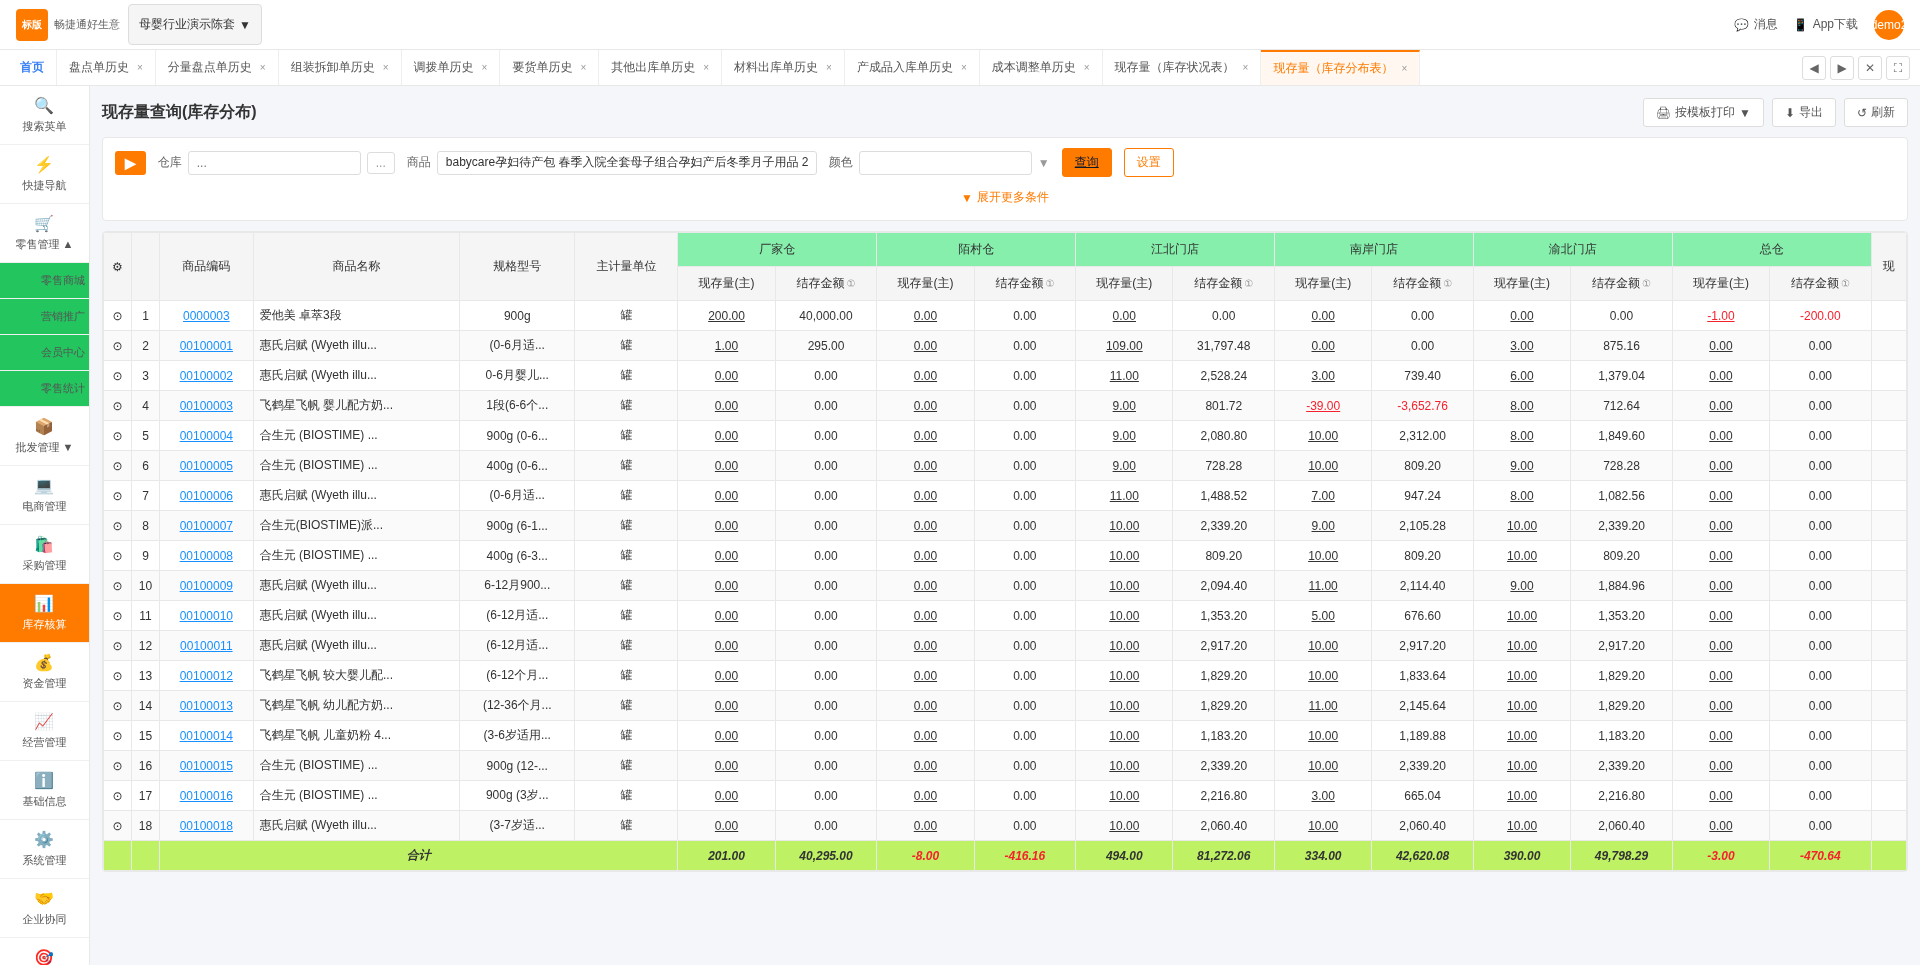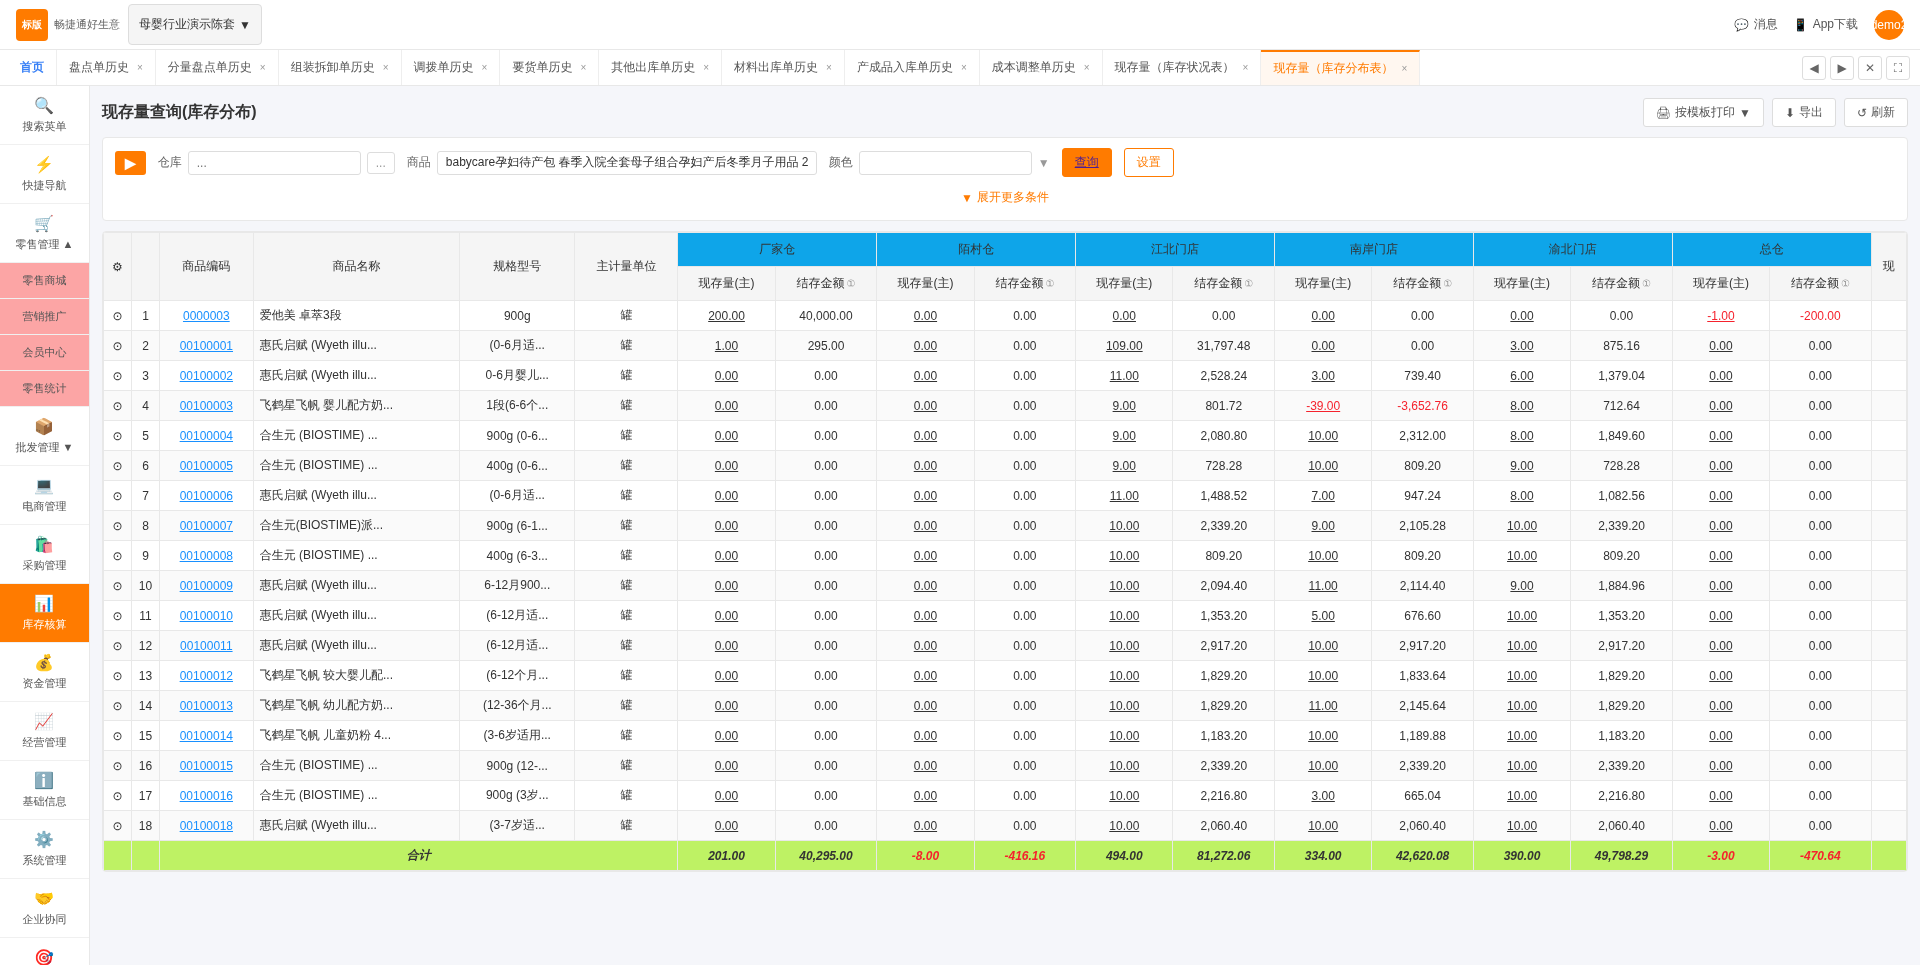--- a/index.html
+++ b/index.html
@@ -61,41 +61,41 @@
     }
     .sidebar-item {
       display: flex; flex-direction: column; align-items: center;
       padding: 10px 4px;
       cursor: pointer; color: #555; font-size: 11px;
       border-bottom: 1px solid #f0f0f0;
       text-align: center;
     }
     .sidebar-item.active { background: #ff7b00; color: #fff; }
     .sidebar-icon { font-size: 16px; margin-bottom: 4px; }
-    .sidebar-sub { background: #fca5a5; }
+    .sidebar-sub { background: #22c55e; align-items: flex-end; }
 
     
     .main-content {
       margin-top: 86px;
       margin-left: 90px;
       padding: 12px;
       height: calc(100vh - 86px);
       overflow: auto;
       background: #f5f6fa;
     }
 
     
     .page-header {
       display: flex; align-items: center; justify-content: space-between;
       margin-bottom: 10px;
     }
     .page-title { font-size: 16px; font-weight: bold; color: #333; }
     .header-actions { display: flex; align-items: center; gap: 8px; }
     .btn { padding: 5px 12px; border-radius: 3px; cursor: pointer; font-size: 12px; border: 1px solid #ddd; background: #fff; color: #555; display: flex; align-items: center; gap: 4px; }
-    .btn-primary { background: #ff7b00; color: #4c1d95; border-color: #ff7b00; text-decoration: underline; }
+    .btn-primary { background: #ff7b00; color: #0f172a; border-color: #ff7b00; text-decoration: underline; }
     .btn-outline { border: 1px solid #ff7b00; color: #ff7b00; background: #fff; }
 
     
     .filter-bar {
       background: #fff;
       border: 1px solid #e8e8e8;
       border-radius: 4px;
       padding: 10px 12px;
       margin-bottom: 10px;
     }
@@ -144,21 +144,21 @@
       color: #333;
     }
     tbody td.text-left { text-align: left; }
     .text-red { color: #f5222d; }
     .text-blue { color: #1890ff; }
     .underline { text-decoration: underline; }
     .col-settings { width: 28px; }
     .col-num { width: 28px; }
     .info-icon { color: #999; font-size: 10px; margin-left: 2px; cursor: pointer; }
 
-    .warehouse-group { text-align: center; background: #0ea5e9; }
+    .warehouse-group { text-align: center; background: #86efac; }
   </style>
 </head>
 <body>
 
 <div class="top-bar">
   <div class="top-bar-left">
     <div class="logo-area">
       <div class="logo-icon">
         <span>标版</span>
       </div>

